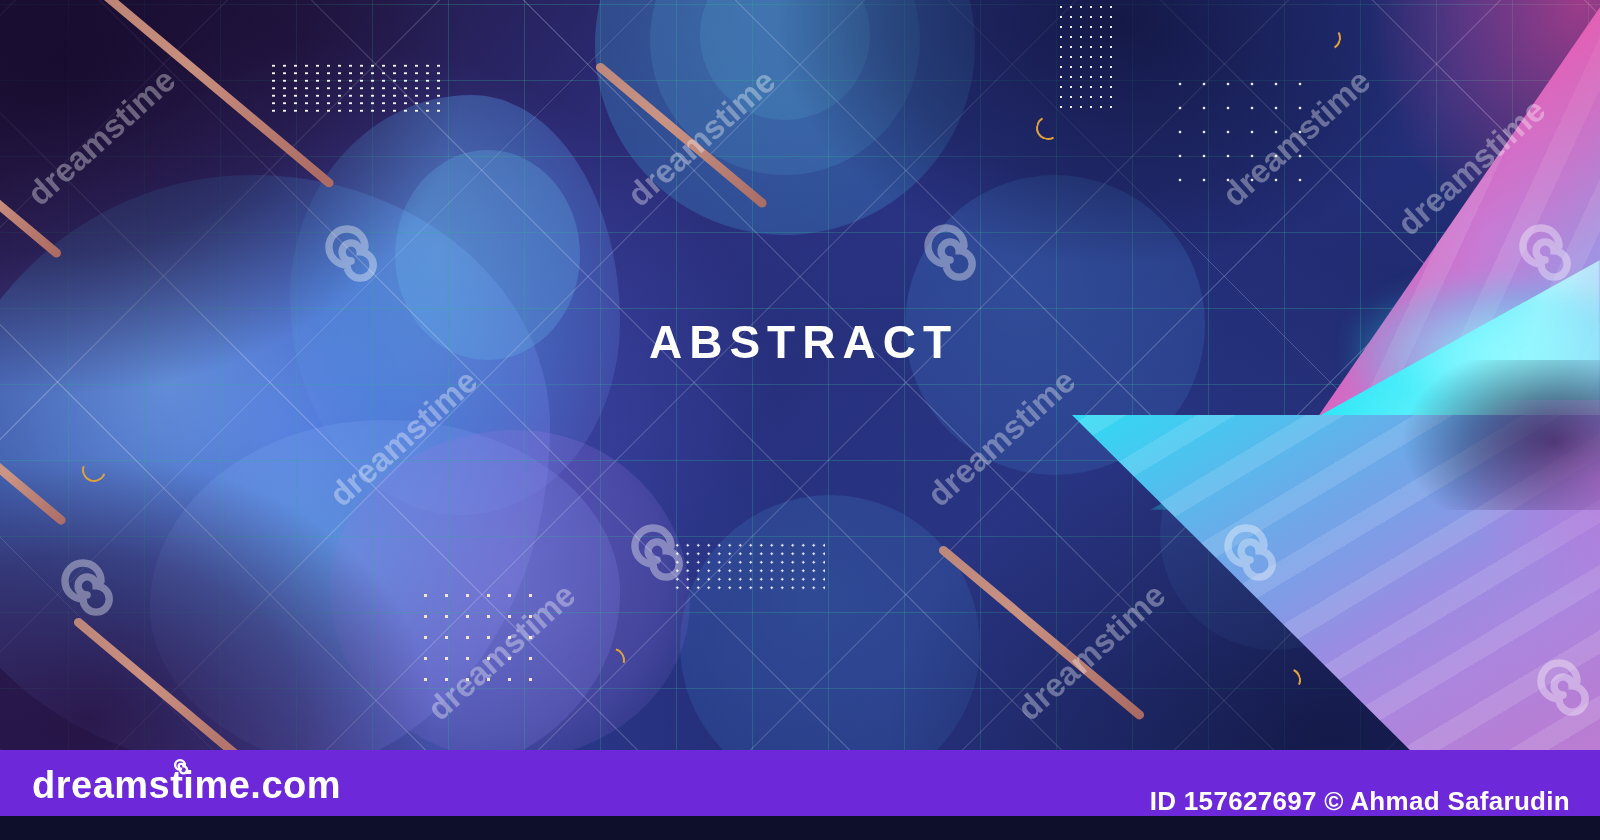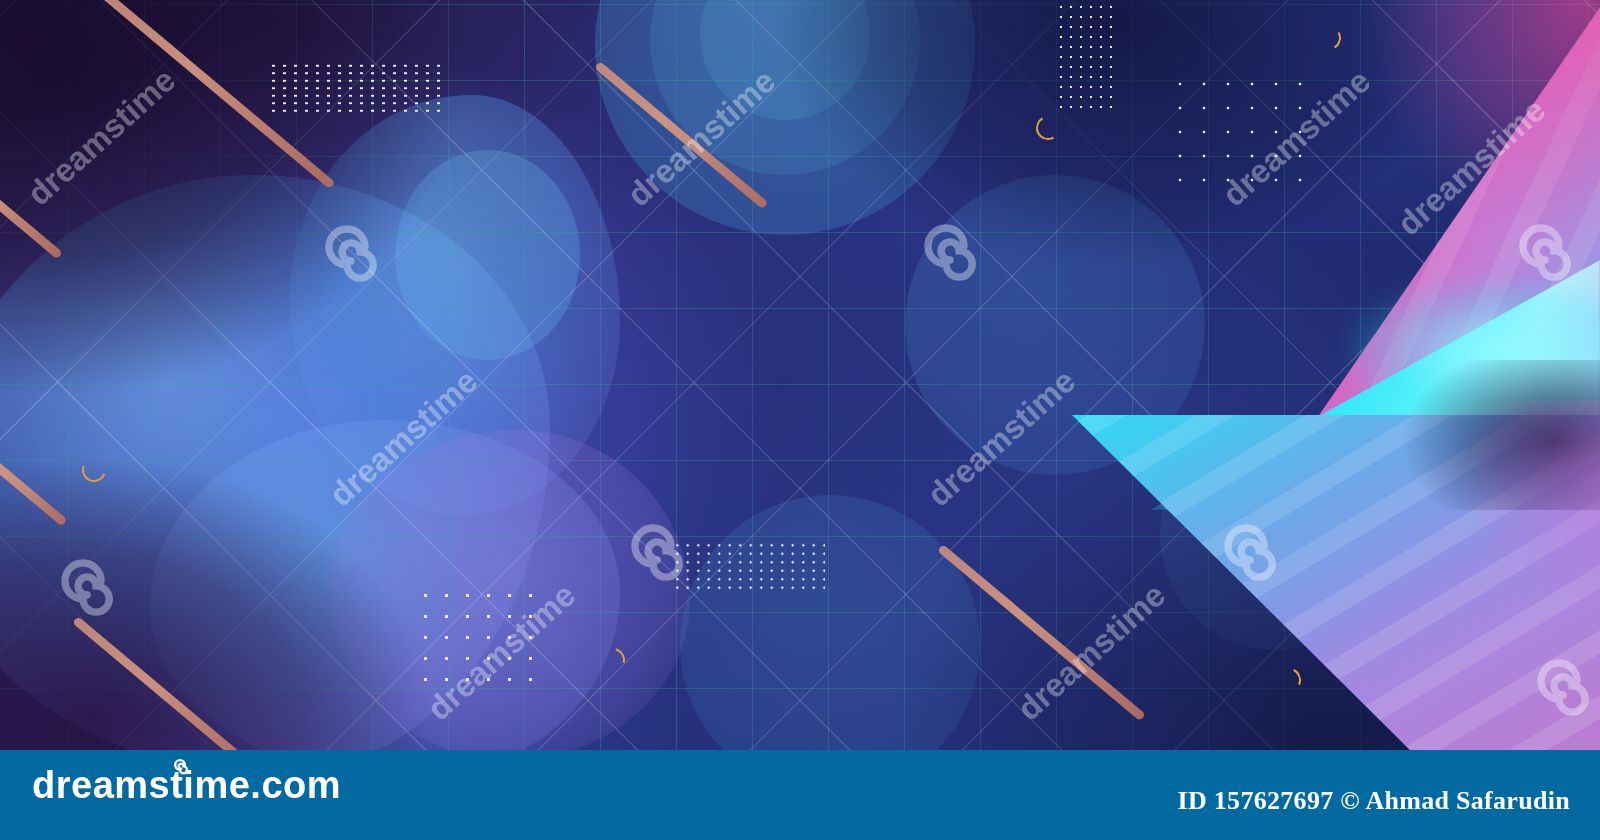--- a/index.html
+++ b/index.html
@@ -120,41 +120,41 @@
     font-family:"Liberation Sans",sans-serif;
     font-weight:700;
     white-space:nowrap;
     transform-origin:left top;
     user-select:none;
   }
   .wmspiral{position:absolute;opacity:.36;}
 
   
   #footer{
-    position:absolute;left:0;top:750px;width:1600px;height:90px;
-    background:#0369a1;
+    position:absolute;left:0;top:750px;width:1600px;height:66px;
+    background:#6d28d9;
   }
   #ds-logo{
     position:absolute;left:32px;top:16px;
     display:flex;align-items:flex-end;gap:0;
   }
   #ds-word{
     color:#ffffff;
     font-family:"Liberation Sans",sans-serif;
     font-size:38px;font-weight:700;
     letter-spacing:.5px;
     line-height:1;
   }
   #ds-spiral{
     position:absolute;left:137px;top:-12px;
   }
   #ds-credit{
     position:absolute;right:30px;top:36px;
     color:#ffffff;
-    font-family:Liberation Serif, serif;
+    font-family:Liberation Sans, sans-serif;
     font-size:26px;font-weight:700;
     letter-spacing:.3px;
     white-space:nowrap;
   }
 </style>
 </head>
 <body>
 
 <div id="stage">
 
@@ -265,20 +265,21 @@
 
     <div class="dots" style="left:672px;top:541px;width:153px;height:52px;
                 background-image:radial-gradient(rgba(255,255,255,.92) 1.4px, transparent 1.5px);
                 background-size:10.5px 8.5px;"></div>
 
     <div class="dots" style="left:415px;top:585px;width:125px;height:105px;
                 background-image:radial-gradient(rgba(250,236,200,.95) 1.6px, transparent 1.7px);
                 background-size:21px 21px;"></div>
 
     <div id="titleblock">
+      <span id="t-main">ABSTRACT</span>
     </div>
 
     <div style="position:absolute;left:0;top:0;width:1600px;height:750px;">
 
       <div class="wmspiral" style="left:306px;top:206px;">
         <svg width="82" height="82" viewBox="0 0 100 100" aria-hidden="true">
           <path d="M50 8 A42 42 0 1 1 8 50 A42 42 0 0 1 50 8 Z M50 20 A30 30 0 1 0 80 50 A30 30 0 0 0 50 20 Z" fill="none"></path>
           <path d="M72 50a22 22 0 1 0-22 22 16 16 0 1 0 16-16 11 11 0 1 0-11 11" fill="none" stroke="#ffffff" stroke-width="9" stroke-linecap="round"></path>
         </svg>
       </div>

